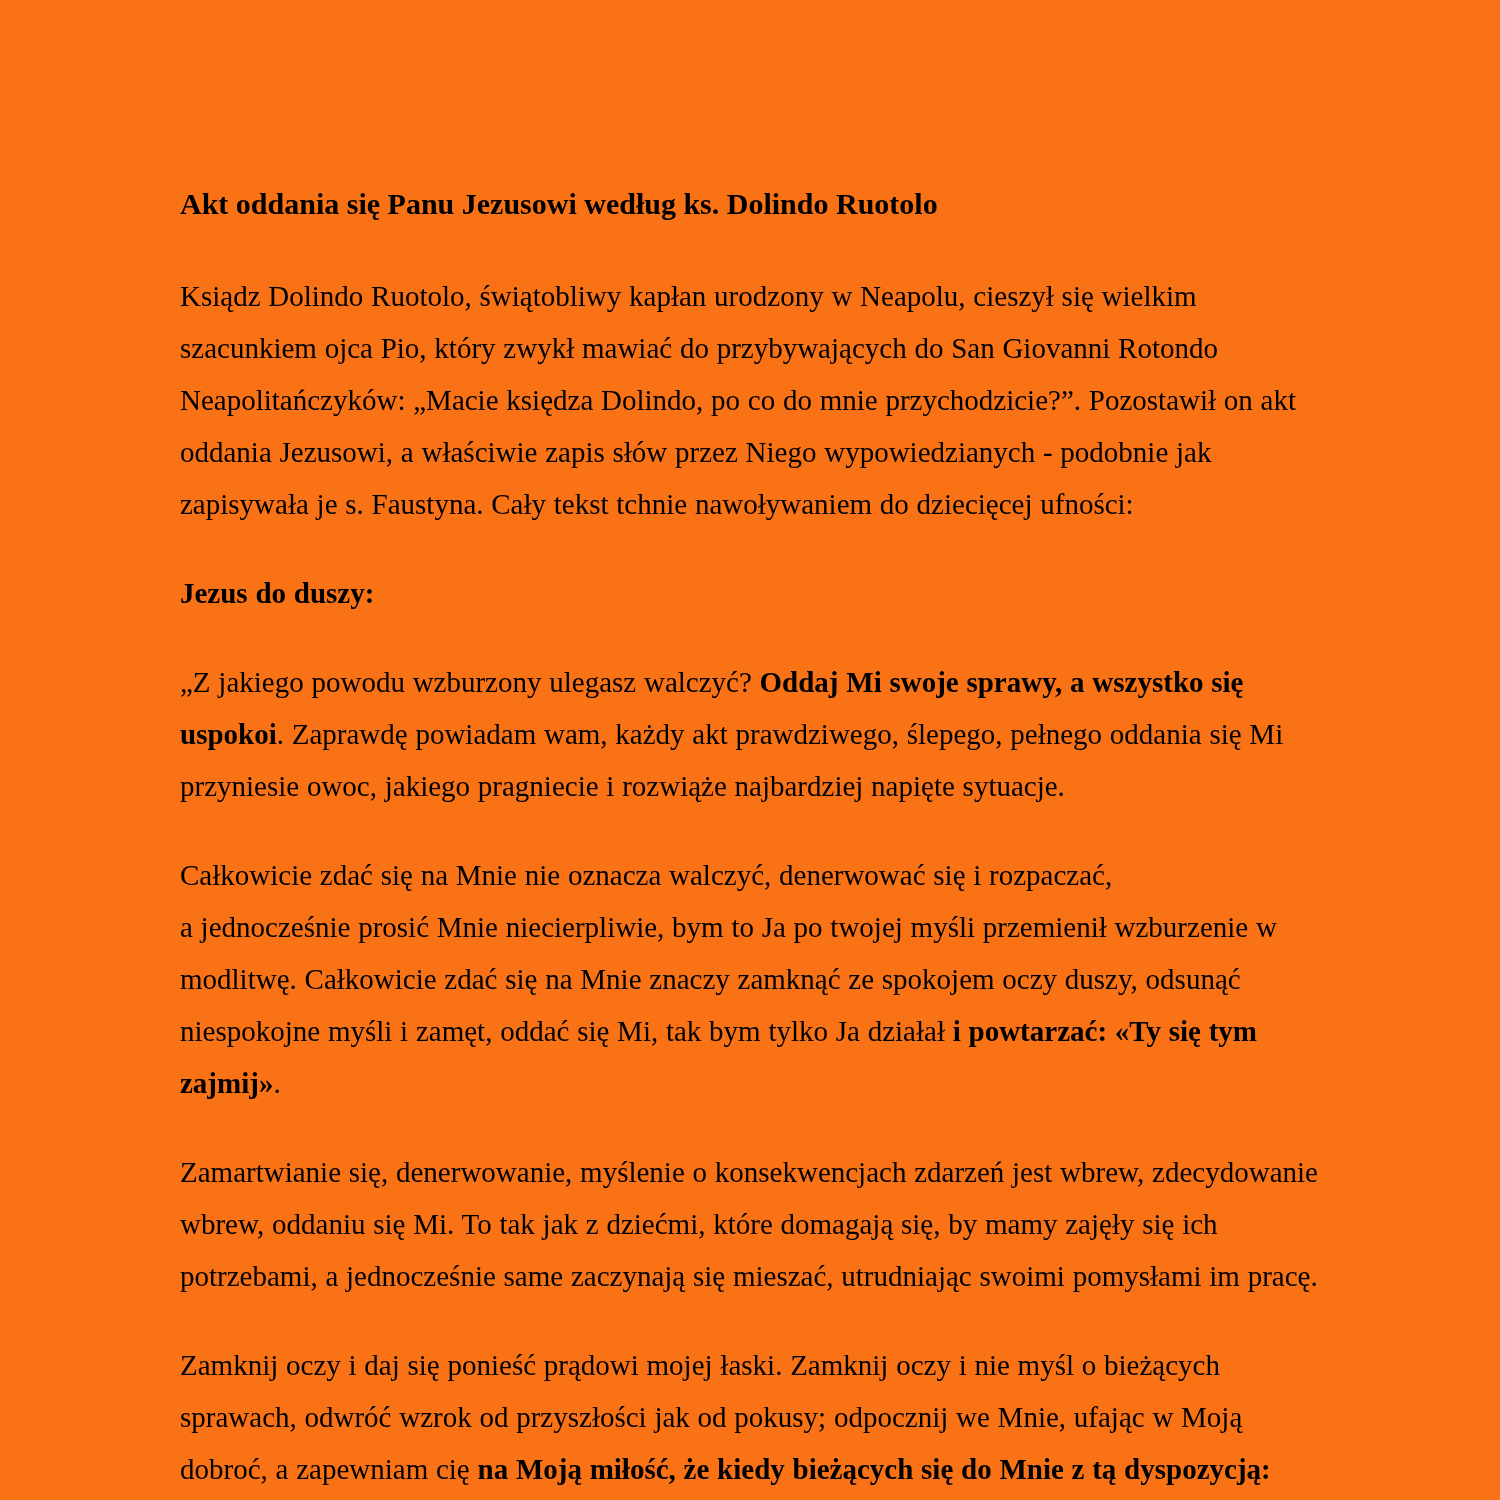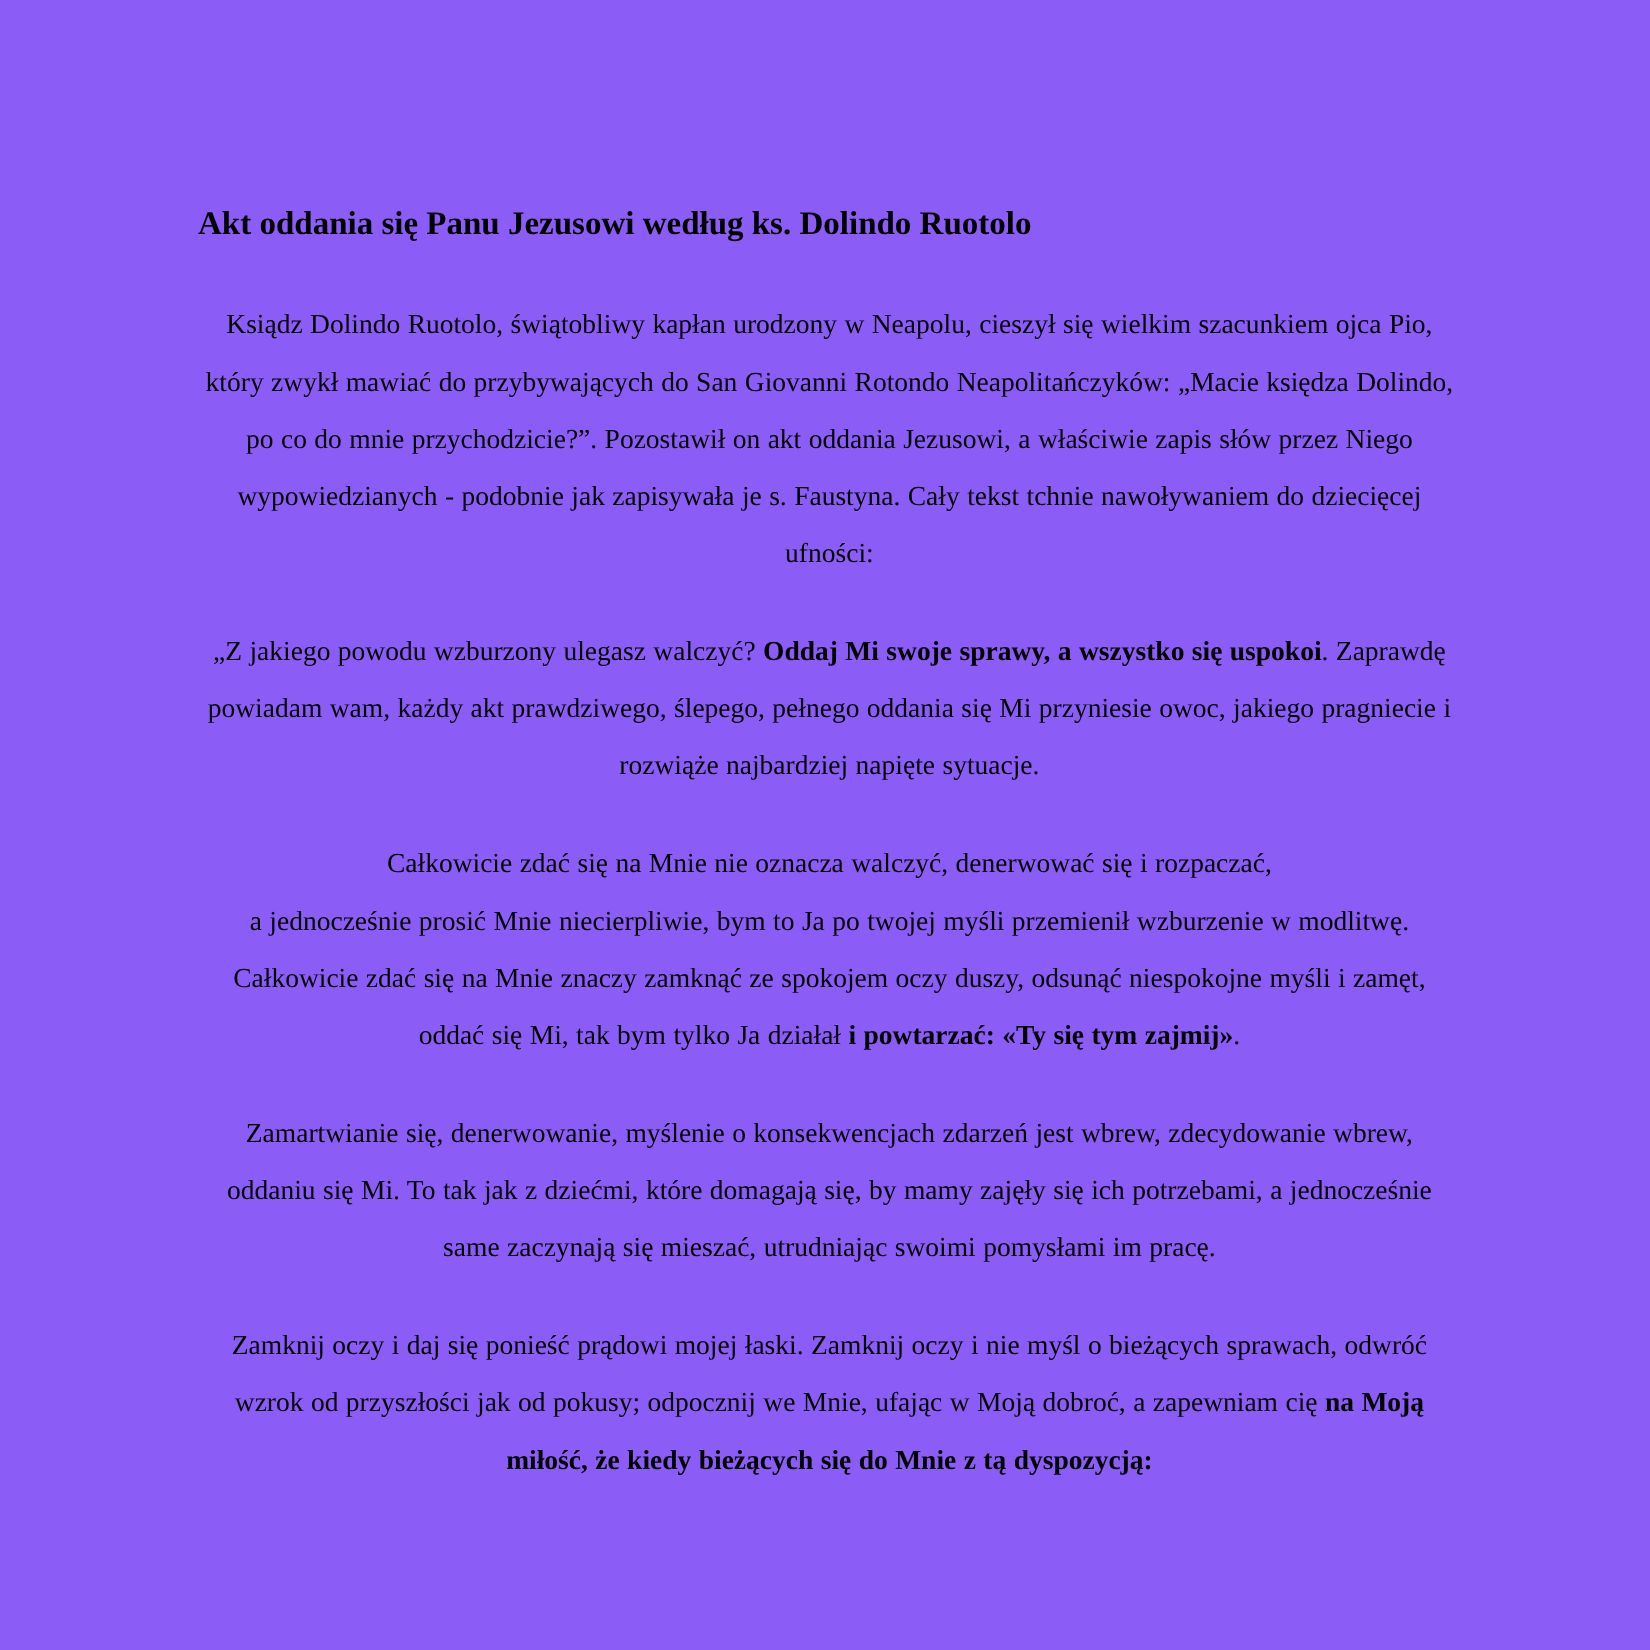--- a/index.html
+++ b/index.html
@@ -4,58 +4,59 @@
 <style>
   html, body {
     margin: 0;
     padding: 0;
     background: #ffffff;
   }
   .page {
     position: relative;
     width: 1500px;
     height: 1500px;
-    background: #8b5cf6;
+    background: #f97316;
     overflow: hidden;
     font-family: "Liberation Serif", "DejaVu Serif", serif;
     color: #000000;
   }
   .content {
     position: absolute;
     top: 178px;
     left: 180px;
     width: 1148px;
   }
   .doc-title {
     font-size: 30px;
     font-weight: bold;
     line-height: 52px;
     margin: 0 0 40px 0;
   }
   .doc-body p {
-    font-size: 25px;
+    font-size: 29px;
     line-height: 52px;
     margin: 0 0 37px 0;
-    text-align: center;
+    text-align: left;
     word-spacing: 0.5px;
   }
   .doc-body p.heading {
     font-weight: bold;
   }
   .doc-body span.bold {
     font-weight: bold;
   }
 </style>
 </head>
 <body>
 
 <div class="page">
   <div class="content">
     <h1 class="doc-title">Akt oddania się Panu Jezusowi według ks. Dolindo Ruotolo</h1>
     <div class="doc-body">
         <p><span>Ksiądz Dolindo Ruotolo, świątobliwy kapłan urodzony w Neapolu, cieszył się wielkim szacunkiem ojca Pio, który zwykł mawiać do przybywających do San Giovanni Rotondo Neapolitańczyków: „Macie księdza Dolindo, po co do mnie przychodzicie?”. Pozostawił on akt oddania Jezusowi, a właściwie zapis słów przez Niego wypowiedzianych - podobnie jak zapisywała je s. Faustyna. Cały tekst tchnie nawoływaniem do dziecięcej ufności:</span></p>
+        <p class="heading"><span class="bold">Jezus do duszy:</span></p>
         <p><span>„Z jakiego powodu wzburzony ulegasz walczyć? </span><span class="bold">Oddaj Mi swoje sprawy, a wszystko się uspokoi</span><span>. Zaprawdę powiadam wam, każdy akt prawdziwego, ślepego, pełnego oddania się Mi przyniesie owoc, jakiego pragniecie i rozwiąże najbardziej napięte sytuacje.</span></p>
         <p><span>Całkowicie zdać się na Mnie nie oznacza walczyć, denerwować się i rozpaczać,</span><br><span>a jednocześnie prosić Mnie niecierpliwie, bym to Ja po twojej myśli przemienił wzburzenie w modlitwę. Całkowicie zdać się na Mnie znaczy zamknąć ze spokojem oczy duszy, odsunąć niespokojne myśli i zamęt, oddać się Mi, tak bym tylko Ja działał </span><span class="bold">i powtarzać: «Ty się tym zajmij»</span><span>.</span></p>
         <p><span>Zamartwianie się, denerwowanie, myślenie o konsekwencjach zdarzeń jest wbrew, zdecydowanie wbrew, oddaniu się Mi. To tak jak z dziećmi, które domagają się, by mamy zajęły się ich potrzebami, a jednocześnie same zaczynają się mieszać, utrudniając swoimi pomysłami im pracę.</span></p>
         <p><span>Zamknij oczy i daj się ponieść prądowi mojej łaski. Zamknij oczy i nie myśl o bieżących sprawach, odwróć wzrok od przyszłości jak od pokusy; odpocznij we Mnie, ufając w Moją dobroć, a zapewniam cię </span><span class="bold">na Moją miłość, że kiedy bieżących się do Mnie z tą dyspozycją:</span></p>
       </div>
   </div>
 </div>
 
 </body></html>

